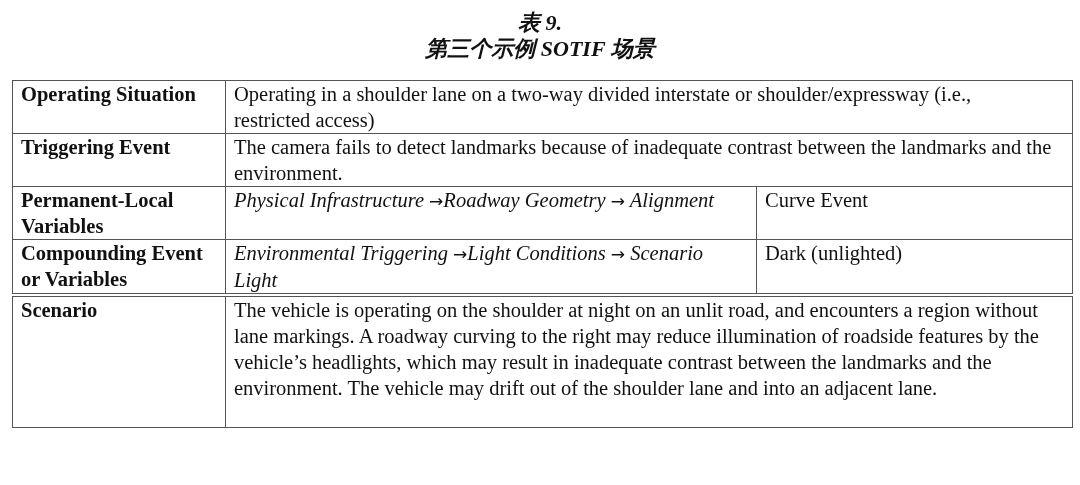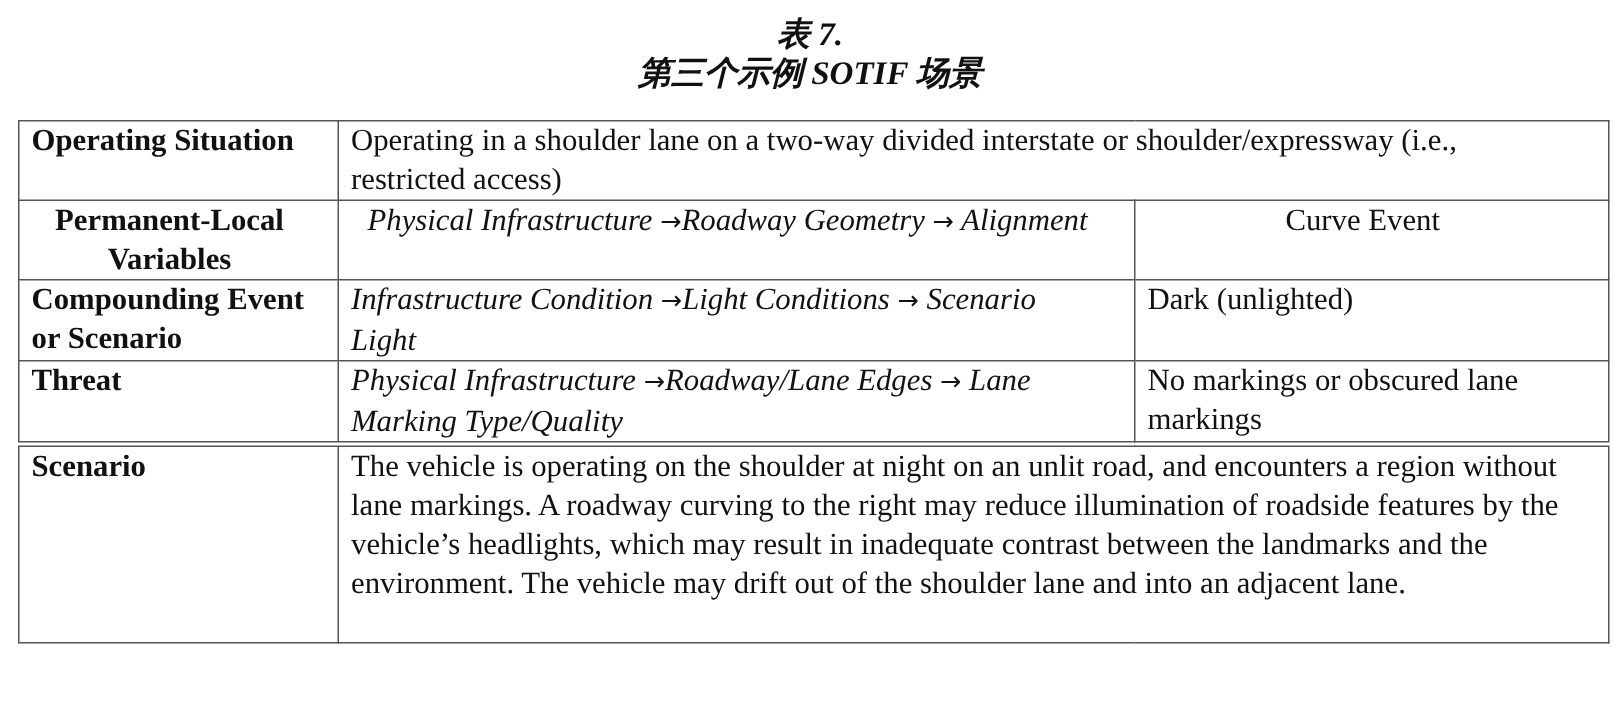--- a/index.html
+++ b/index.html
@@ -13,56 +13,55 @@
                 border-collapse: collapse; table-layout: fixed; }
   table.sotif td { border: 1.5px solid #555; vertical-align: top;
                    font-size: 20.5px; line-height: 26px; padding: 0 20px 0 8px; }
   col.c1 { width: 213px; }
   col.c2 { width: 531px; }
   col.c3 { width: 316px; }
   td.label { font-weight: bold; }
   td.path { font-style: italic; }
   tr.r-op td { height: 52px; }
   tr.r-trig td { height: 51px; }
-  tr.r-perm td { height: 52px; text-align: center; }
+  tr.r-perm td { height: 52px; }
   tr.r-comp td { height: 51px; }
   tr.r-threat td { height: 52px; }
   tr.r-scen td { border-top: 4px double #555; height: 130px; font-family: Liberation Serif, serif; }
   .arrow { font-style: normal; font-family: "DejaVu Sans", sans-serif; font-size: 17px; }
 </style>
 </head>
 <body>
 
-<div class="caption cap1">表 7.</div>
+<div class="caption cap1">表 9.</div>
 <div class="caption cap2">第三个示例 SOTIF 场景</div>
 
 <table class="sotif">
   <colgroup>
       <col class="c1">
       <col class="c2">
       <col class="c3">
     </colgroup>
   <tbody>
     <tr class="r-op">
       <td class="label">Operating Situation</td>
       <td colspan="2">Operating in a shoulder lane on a two-way divided interstate or shoulder/expressway (i.e., restricted access)</td>
     </tr>
+    <tr class="r-trig">
+      <td class="label">Triggering Event</td>
+      <td colspan="2">The camera fails to detect landmarks because of inadequate contrast between the landmarks and the environment.</td>
+    </tr>
     <tr class="r-perm">
       <td class="label">Permanent-Local Variables</td>
       <td class="path"><span>Physical Infrastructure</span> <span class="arrow">→</span><span>Roadway Geometry</span> <span class="arrow">→</span> <span>Alignment</span></td>
       <td>Curve Event</td>
     </tr>
     <tr class="r-comp">
-      <td class="label">Compounding Event or Scenario</td>
-      <td class="path"><span>Infrastructure Condition</span> <span class="arrow">→</span><span>Light Conditions</span> <span class="arrow">→</span> <span>Scenario Light</span></td>
+      <td class="label">Compounding Event or Variables</td>
+      <td class="path"><span>Environmental Triggering</span> <span class="arrow">→</span><span>Light Conditions</span> <span class="arrow">→</span> <span>Scenario Light</span></td>
       <td>Dark (unlighted)</td>
-    </tr>
-    <tr class="r-threat">
-      <td class="label">Threat</td>
-      <td class="path"><span>Physical Infrastructure</span> <span class="arrow">→</span><span>Roadway/Lane Edges</span> <span class="arrow">→</span> <span>Lane Marking Type/Quality</span></td>
-      <td>No markings or obscured lane markings</td>
     </tr>
     <tr class="r-scen">
       <td class="label">Scenario</td>
       <td colspan="2">The vehicle is operating on the shoulder at night on an unlit road, and encounters a region without lane markings. A roadway curving to the right may reduce illumination of roadside features by the vehicle’s headlights, which may result in inadequate contrast between the landmarks and the environment. The vehicle may drift out of the shoulder lane and into an adjacent lane.</td>
     </tr>
   </tbody>
 </table>
 
 </body></html>

